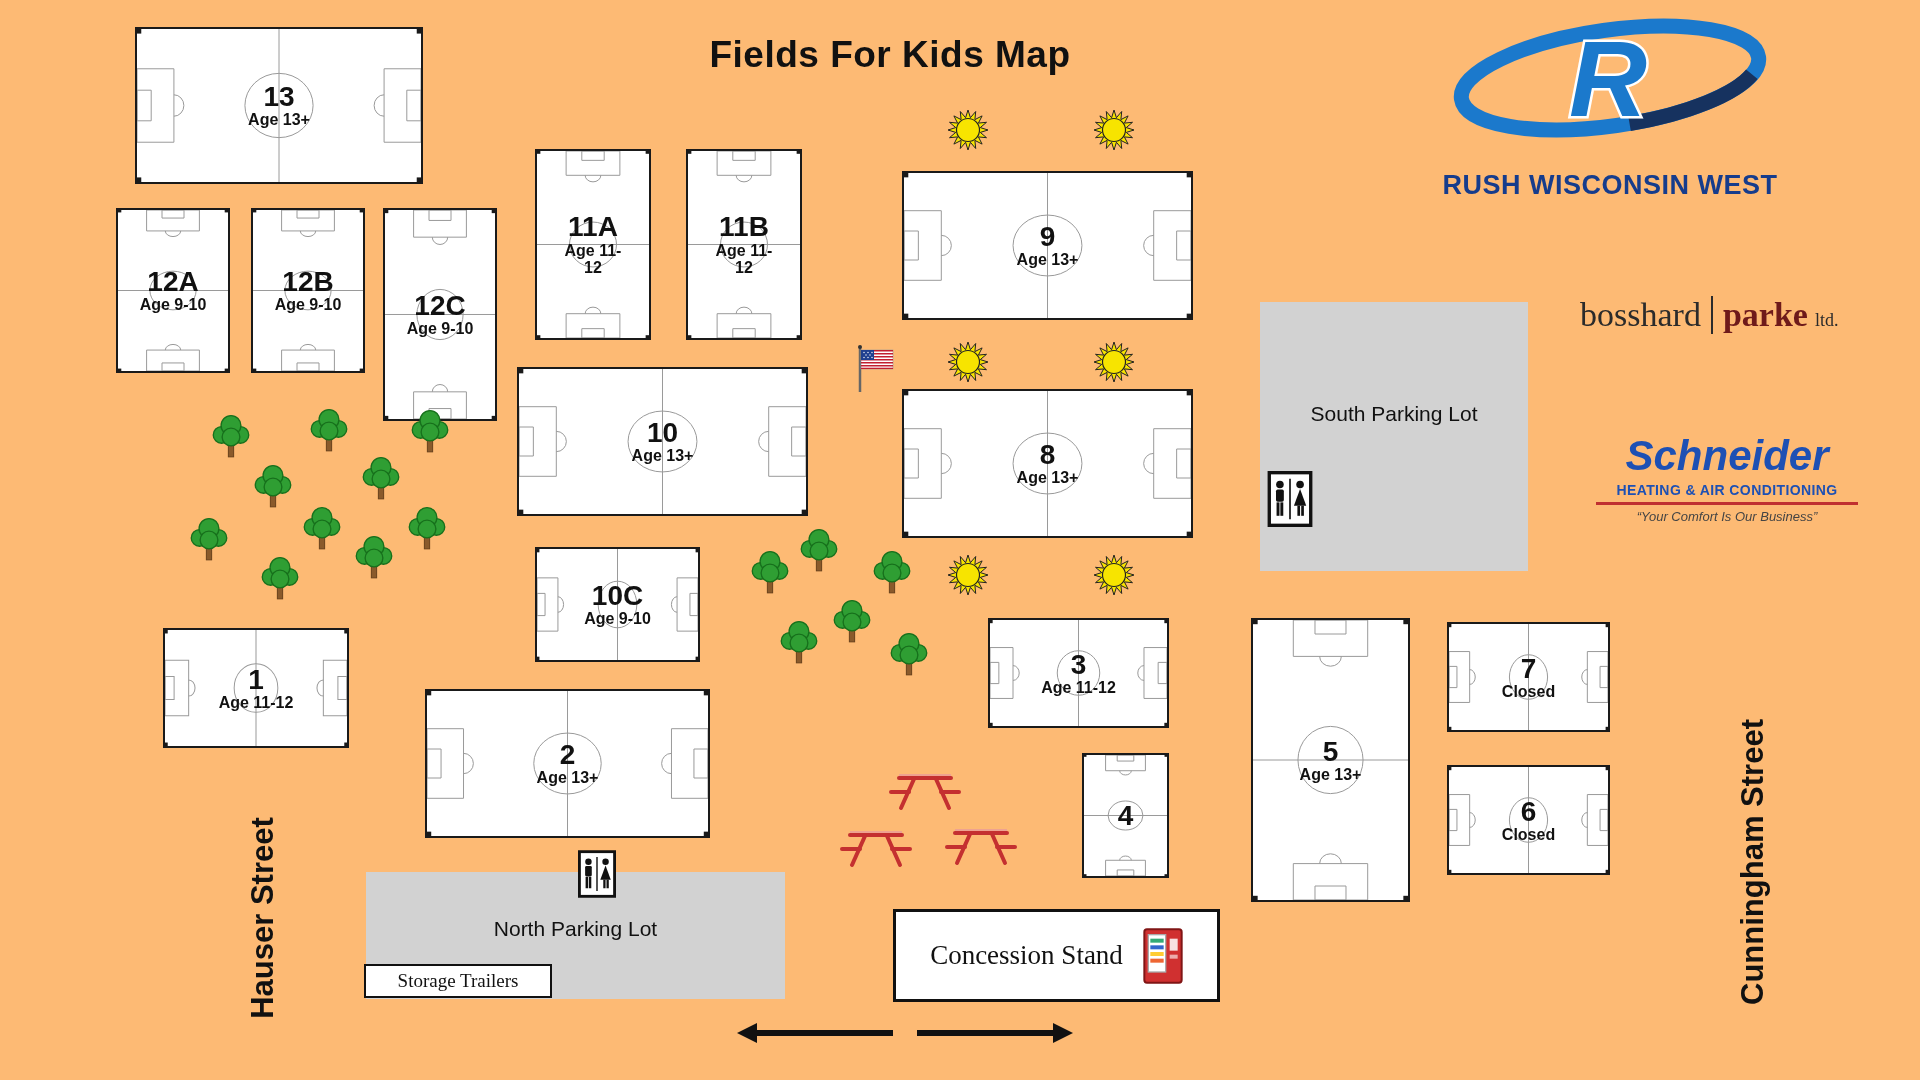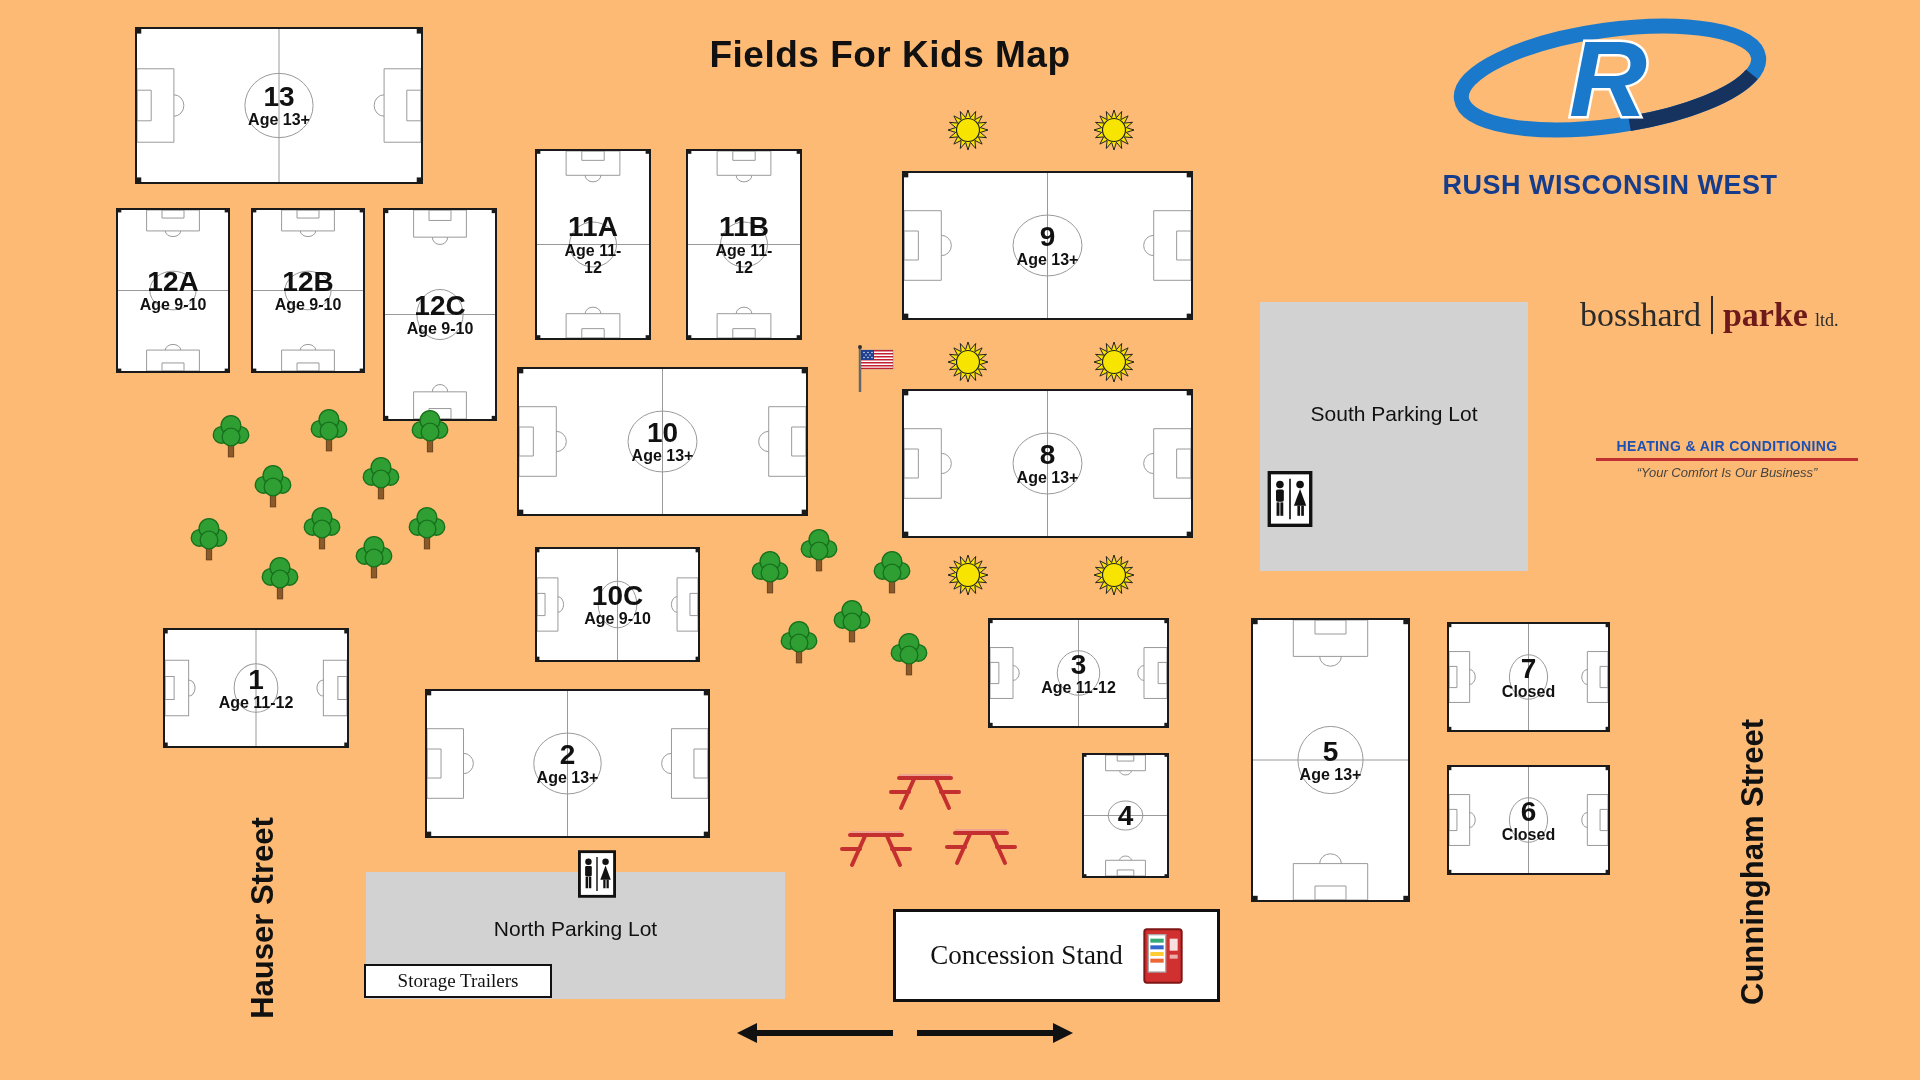--- a/index.html
+++ b/index.html
@@ -75,20 +75,21 @@
   </div>
 
   <div class="sponsor-bp abs" style="left:1572px;top:296px;">
     <span class="bp1">bosshard</span>
     <span class="bp-bar"></span>
     <span class="bp2">parke</span>
     <span class="bp3">ltd.</span>
   </div>
 
   <div class="sponsor-sch abs" style="left:1584px;top:434px;width:286px;">
+    <div class="sch-name">Schneider</div>
     <div class="sch-sub">HEATING &amp; AIR CONDITIONING</div>
     <div class="sch-rule"></div>
     <div class="sch-tag">“Your Comfort Is Our Business”</div>
   </div>
 
   <div class="field" style="left:135px;top:27px;width:288px;height:157px;">
     <div class="pitch">
         <svg viewBox="0 0 200 100" preserveAspectRatio="none">
           <line x1="100" y1="0" x2="100" y2="100" fill="none" stroke="#9a9a9a" stroke-width="1" vector-effect="non-scaling-stroke"></line>
           <ellipse cx="100" cy="50" rx="24" ry="21" fill="none" stroke="#9a9a9a" stroke-width="1" vector-effect="non-scaling-stroke"></ellipse>

